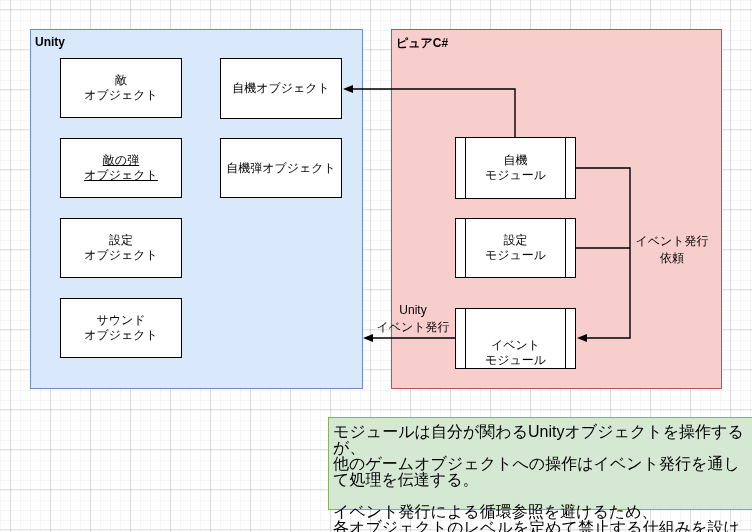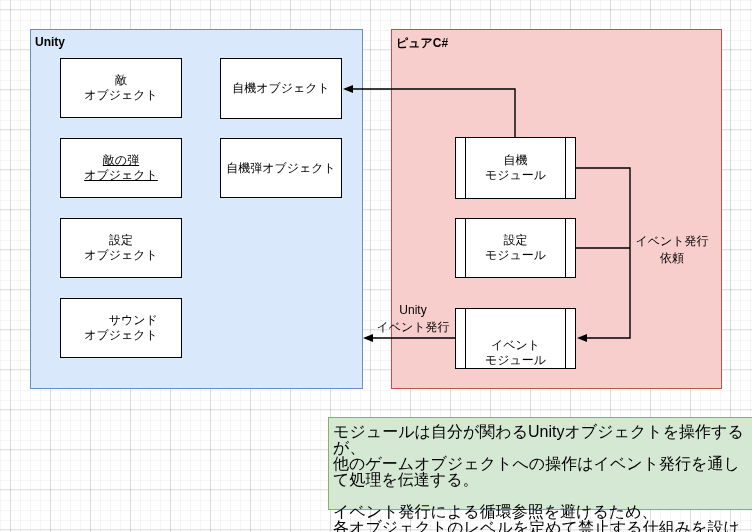--- a/index.html
+++ b/index.html
@@ -54,21 +54,21 @@
   <div class="node" style="left:220px;top:58px;width:122px;height:61px;">自機オブジェクト</div>
 
   <div class="node" style="left:60px;top:138px;width:122px;height:60px;text-decoration:underline;">敵の弾
 オブジェクト</div>
 
   <div class="node" style="left:220px;top:138px;width:122px;height:60px;">自機弾オブジェクト</div>
 
   <div class="node" style="left:60px;top:218px;width:122px;height:60px;">設定
 オブジェクト</div>
 
-  <div class="node" style="left:60px;top:298px;width:122px;height:60px;text-align:right;">サウンド
+  <div class="node" style="left:60px;top:298px;width:122px;height:60px;">サウンド
 オブジェクト</div>
 
   <div class="node" style="left:455px;top:137px;width:121px;height:62px;">
     <span class="stripe l"></span>
     <span class="stripe r"></span>
     <span>自機
 モジュール</span>
   </div>
 
   <div class="node" style="left:455px;top:218px;width:121px;height:60px;">

